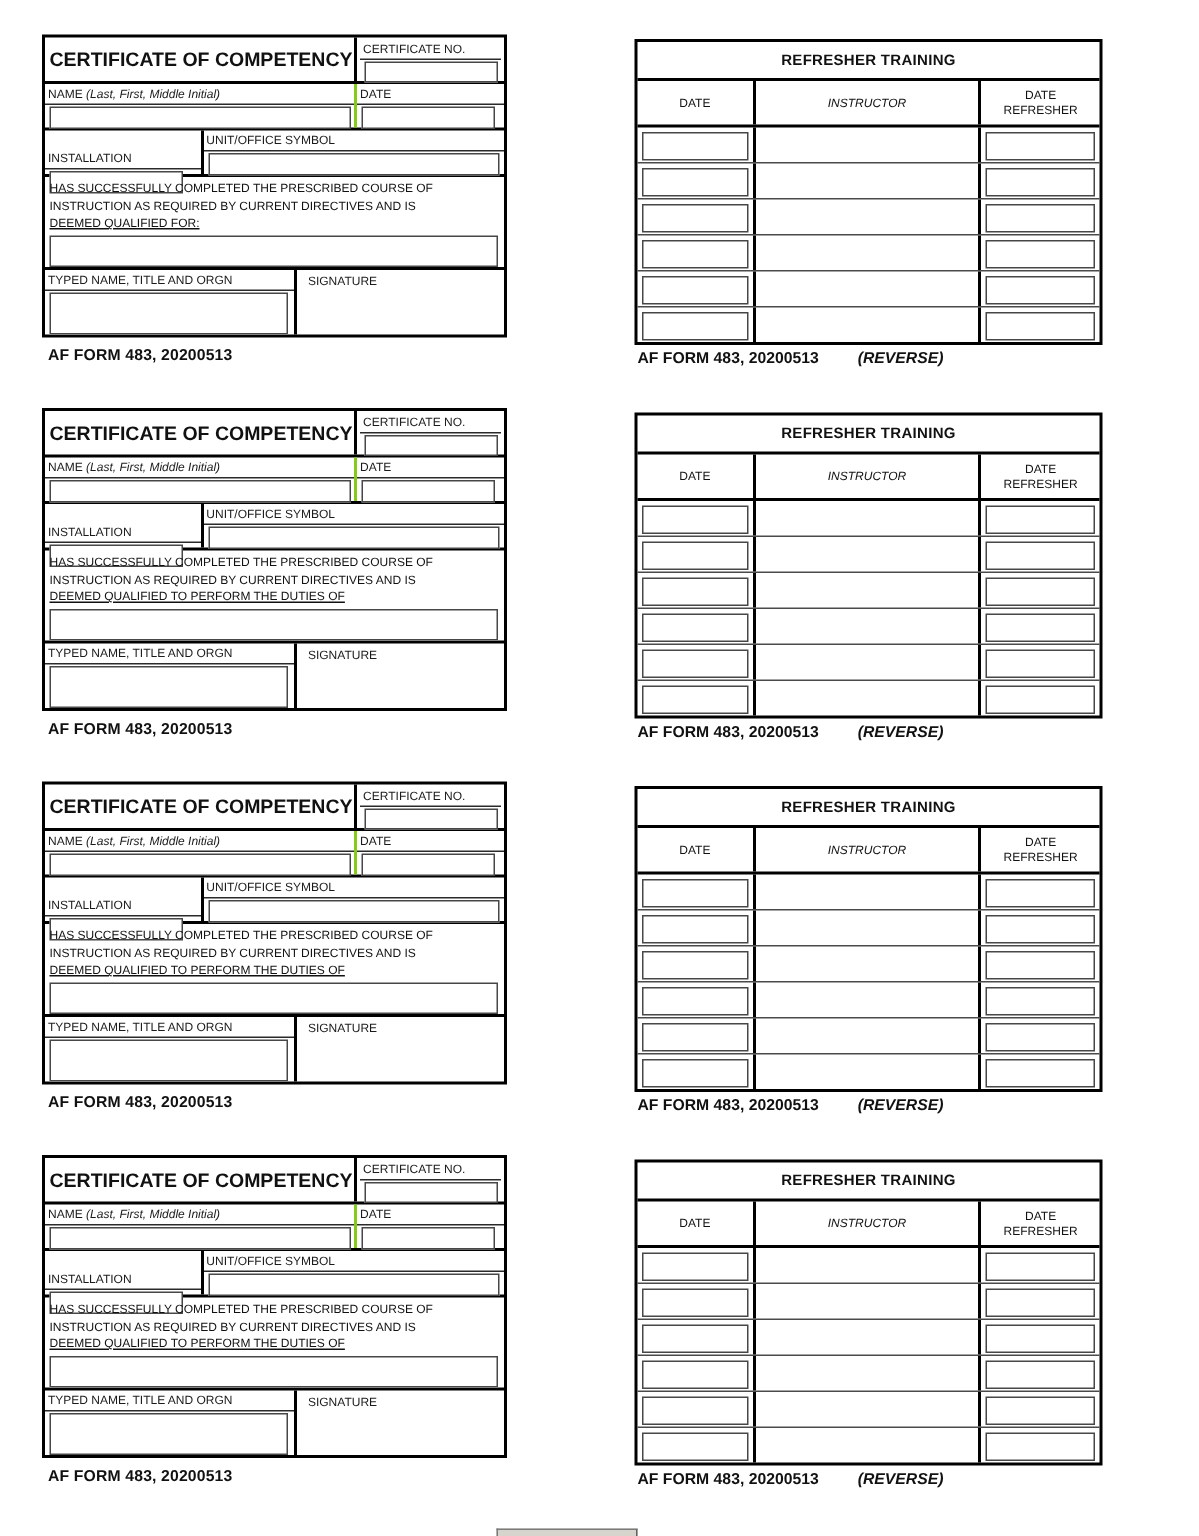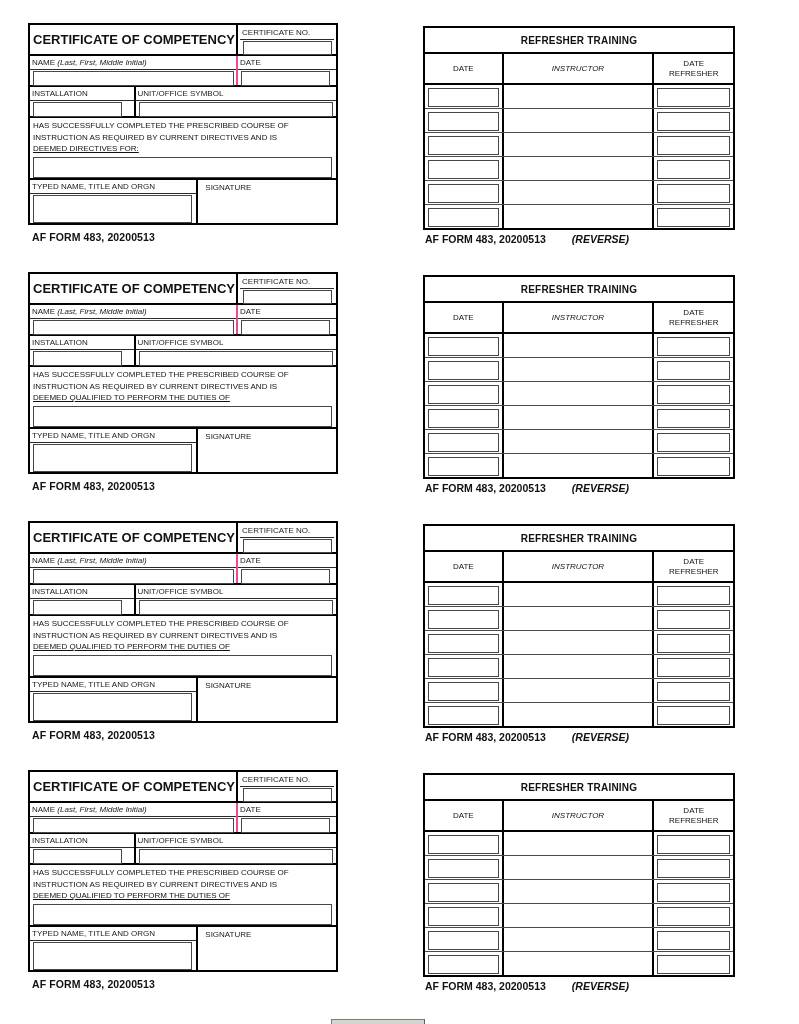--- a/index.html
+++ b/index.html
@@ -49,26 +49,26 @@
     border-radius: 0;
     height: 15px;
     width: calc(100% - 5px);
     margin: 0 2px 0 3px;
     font-size: 10px;
     font-family: "Liberation Sans", sans-serif;
     padding: 0 2px;
   }
   .certno-fld { height: 14px; margin-top: 1px; }
 
-  .name-cell { width: 68%; border-right: 2px solid #ec4899; padding-top: 1px; }
+  .name-cell { width: 68%; border-right: 2px solid #84cc16; padding-top: 1px; }
   .name-fld { height: 15px; margin-top: 1px; }
   .date-cell { flex: 1; padding-top: 1px; }
   .date-fld { height: 15px; margin-top: 1px; width: calc(100% - 9px); }
 
-  .inst-cell { width: 34.5%; border-right: 2px solid #000; padding-top: 1px; }
+  .inst-cell { width: 34.5%; border-right: 2px solid #000; padding-top: 13px; }
   .inst-fld { height: 15px; margin-top: 1px; width: calc(100% - 15px); }
   .unit-cell { flex: 1; padding-top: 1px; }
   .unit-fld { height: 15px; margin-top: 1px; width: calc(100% - 6px); }
 
   .qual-cell { width: 100%; padding: 2px 3px 0 3px; }
   .stmt { font-size: 8px; line-height: 11.5px; white-space: nowrap; }
   .qual-u { text-decoration: underline; text-underline-offset: 1px; }
   .qual-fld { height: 21px; width: calc(100% - 1px); margin: 2px 0 0 0; }
 
   .typed-cell { width: 55%; border-right: 2px solid #000; padding-top: 1px; }
@@ -191,21 +191,21 @@
             <div class="lbl u">UNIT/OFFICE SYMBOL</div>
             <input type="text" class="fld unit-fld" style="">
           </div>
         </div>
 
         <div class="c-row r4">
           <div class="cell qual-cell">
             <div class="stmt">
               <div>HAS SUCCESSFULLY COMPLETED THE PRESCRIBED COURSE OF</div>
               <div>INSTRUCTION AS REQUIRED BY CURRENT DIRECTIVES AND IS</div>
-              <div><span class="qual-u">DEEMED DIRECTIVES FOR:</span></div>
+              <div><span class="qual-u">DEEMED QUALIFIED FOR:</span></div>
             </div>
             <input type="text" class="fld qual-fld" style="">
           </div>
         </div>
 
         <div class="c-row r5">
           <div class="cell typed-cell">
             <div class="lbl u">TYPED NAME, TITLE AND ORGN</div>
             <input type="text" class="fld typed-fld" style="">
           </div>

